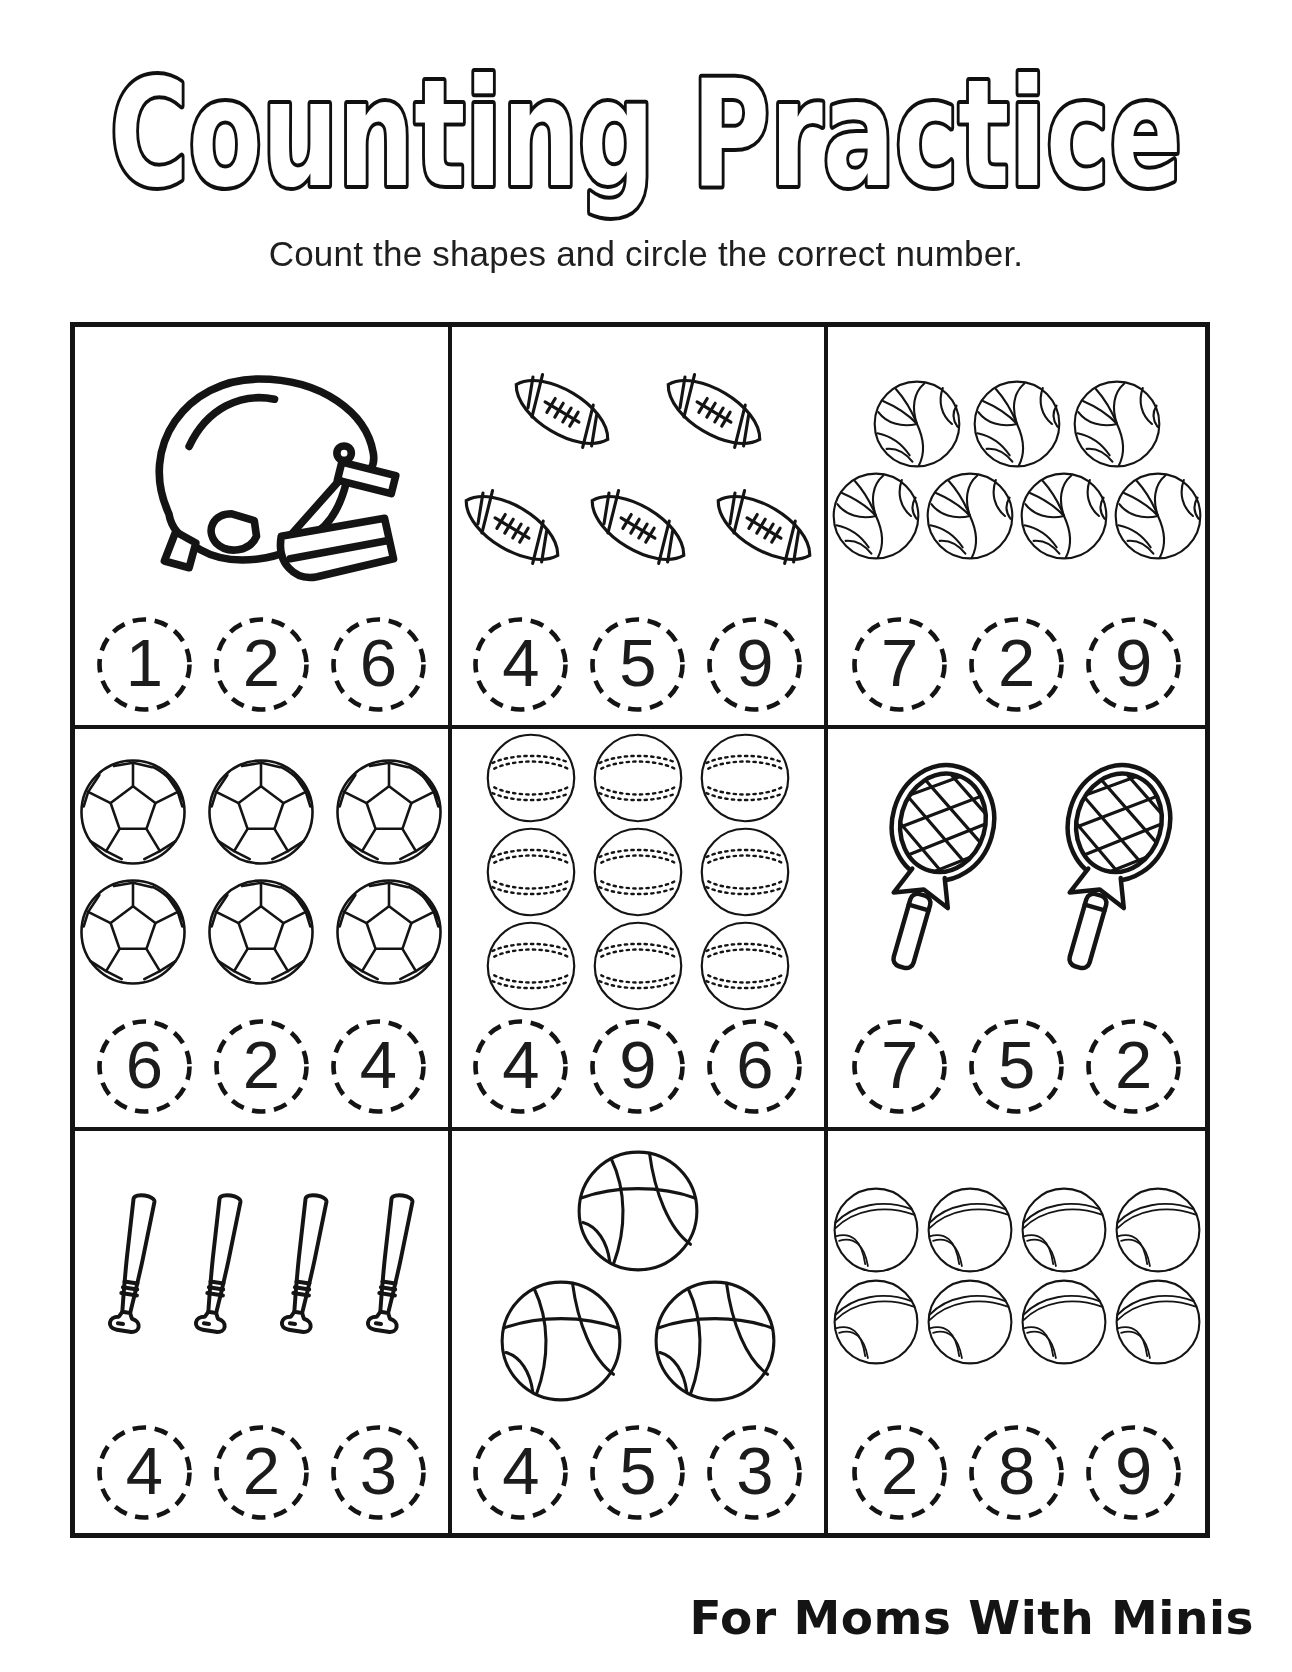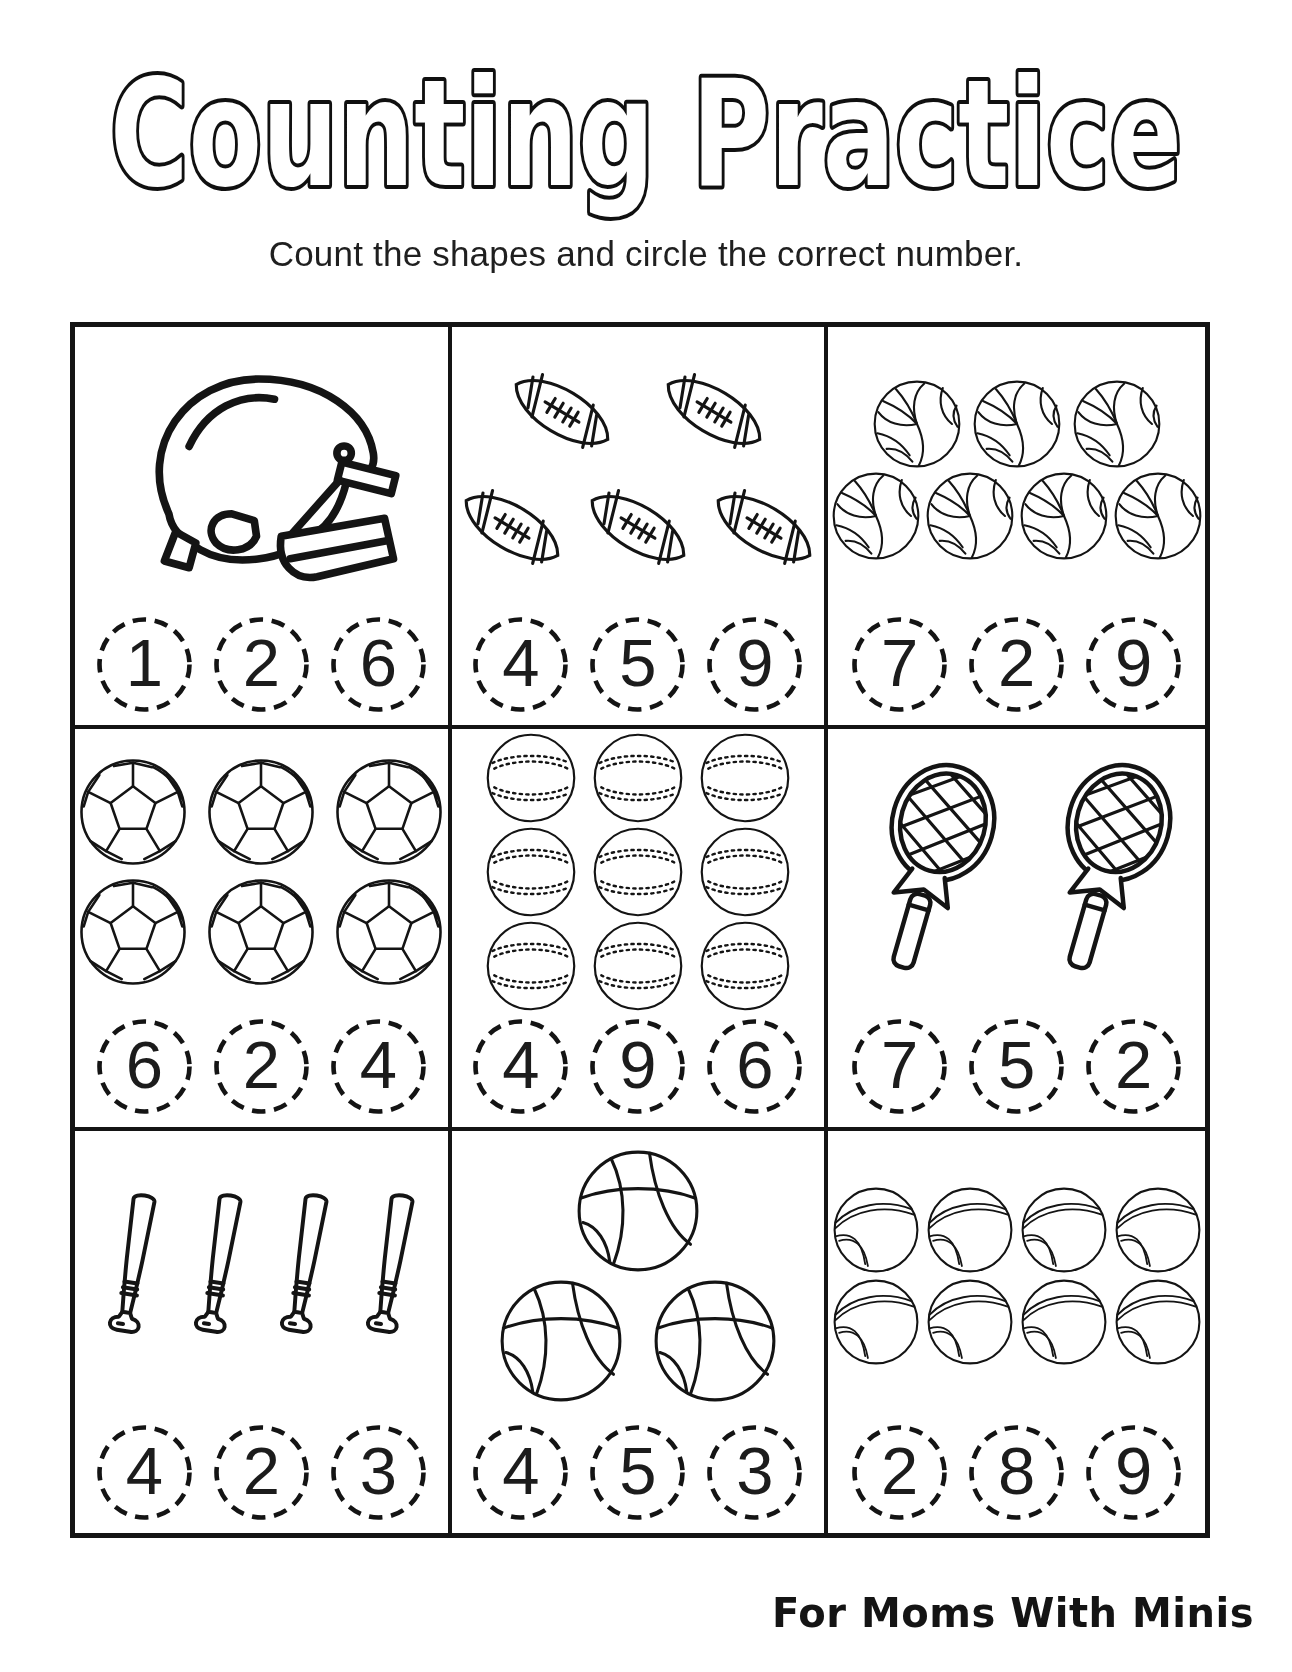--- a/index.html
+++ b/index.html
@@ -54,21 +54,21 @@
   }
   .opt{position:relative;width:99px;height:99px;cursor:pointer;}
   .opt .ring{position:absolute;left:0;top:0;}
   .opt .num{
     position:absolute;left:0;top:0;width:99px;height:99px;
     display:flex;align-items:center;justify-content:center;
     font-size:67px;color:#1c1c1c;font-family:"Liberation Sans",sans-serif;
     line-height:1;padding-bottom:4px;box-sizing:border-box;
   }
   .footer{
-    position:absolute;right:38px;top:1590px;font-size:40px;font-weight:700;
+    position:absolute;right:38px;top:1590px;font-size:47px;font-weight:700;
     color:#141414;letter-spacing:.5px;font-family:"DejaVu Sans",sans-serif;
   }
   .defs-svg{position:absolute;width:0;height:0;overflow:hidden;}
 </style>
 </head>
 <body>
 
 <svg class="defs-svg" aria-hidden="true">
   <defs>
     <clipPath id="clip-racket-head">

